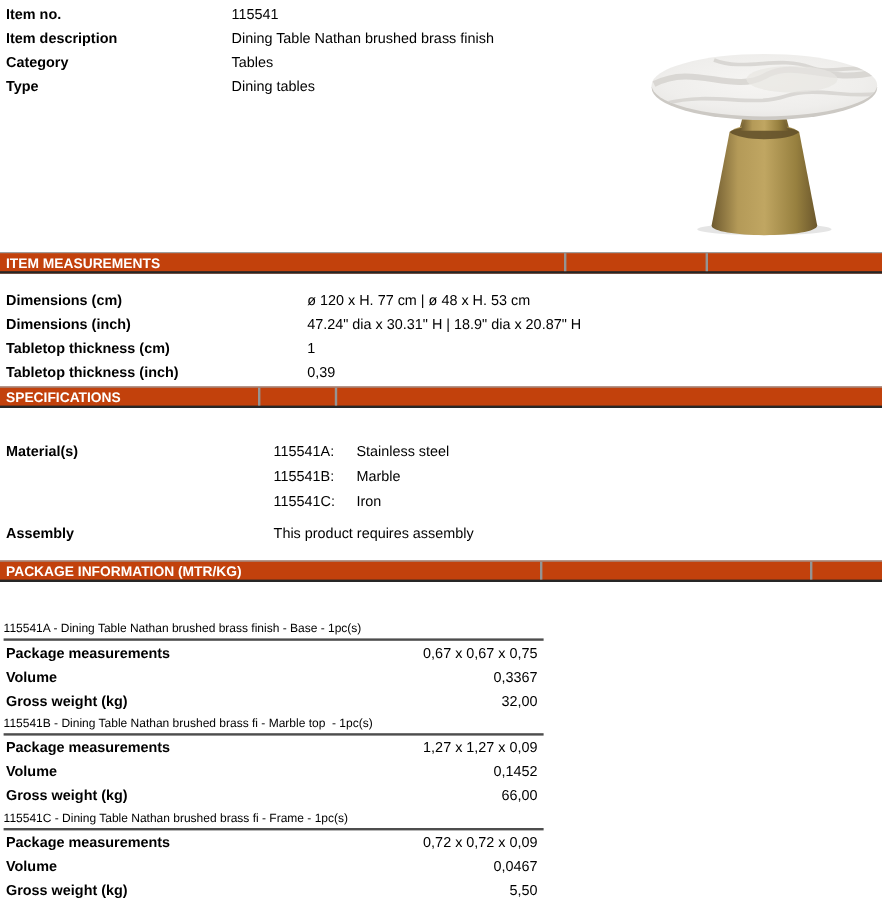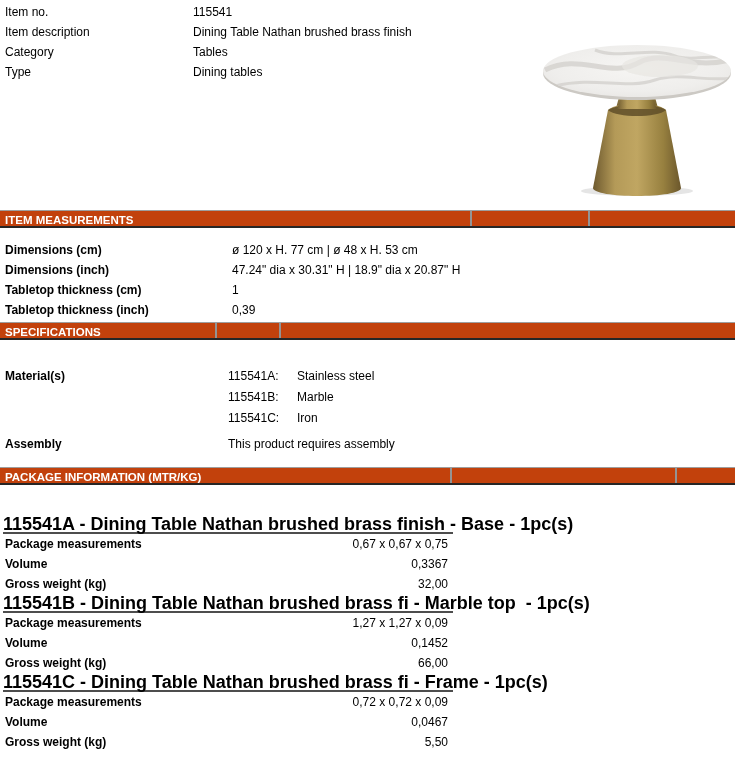--- a/index.html
+++ b/index.html
@@ -5,57 +5,57 @@
   * { margin:0; padding:0; box-sizing:border-box; }
   html,body { background:#ffffff; }
   .page {
     position:relative; width:735px; height:757px; background:#ffffff;
     font-family:"Liberation Sans", sans-serif; font-size:12px; color:#000;
     overflow:hidden;
   }
   
   .info-table { position:absolute; left:5px; top:2px; width:530px; }
   .info-row { display:flex; height:20px; line-height:20px; }
-  .info-row .lbl { width:188px; font-weight:normal; }
+  .info-row .lbl { width:188px; font-weight:bold; }
   .info-row .val { flex:1; }
 
   
   .product-img { position:absolute; left:540px; top:38px; width:195px; height:165px; }
 
   
   .bar {
     position:absolute; left:0; width:735px; height:18px; line-height:18px;
     background:#c2410c; color:#ffffff; font-weight:bold; font-size:11.5px;
     padding-left:5px; border-top:1px solid #9e9e9e; border-bottom:2px solid #262626;
   }
   .bar .divider { position:absolute; top:0; bottom:0; width:2px; background:#949494; }
   .bar-measurements { top:210px; }
   .bar-specifications { top:322px; }
   .bar-package { top:467px; }
 
   
   .meas-table { position:absolute; left:5px; top:240px; width:600px; }
-  .meas-row { display:flex; height:20px; line-height:20px; }
+  .meas-row { display:flex; height:20px; line-height:20px;gap:24px; }
   .meas-row .lbl { width:227px; font-weight:bold; }
   .meas-row .val { flex:1; }
 
   
   .spec-materials { position:absolute; left:5px; top:351px; display:flex; width:600px;margin-top:15px; }
   .spec-materials .lbl { width:223px; font-weight:bold; line-height:21px; }
   .mat-line { display:flex; height:21px; line-height:21px; }
   .mat-line .code { width:69px; }
   .spec-row { position:absolute; left:5px; display:flex; height:20px; line-height:20px; width:600px; }
   .spec-row .lbl { width:223px; font-weight:bold; }
   .spec-suitable { top:414px; }
   .spec-assembly { top:434px; }
 
   
   .package { position:absolute; left:3px; top:515px; width:450px; }
   .pkg-header {
-    height:19px; line-height:19px; font-weight:bold; font-size:18px;
+    height:19px; line-height:19px; font-weight:normal; font-size:10px;
     border-bottom:2px solid #4d4d4d; white-space:pre;
   }
   .pkg-row { display:flex; height:20px; line-height:20px; }
   .pkg-row .lbl { font-weight:bold; flex:1; padding-left:2px; }
   .pkg-row .val { text-align:right; padding-right:5px; }
 </style>
 </head>
 <body>
 
 <div class="page">

